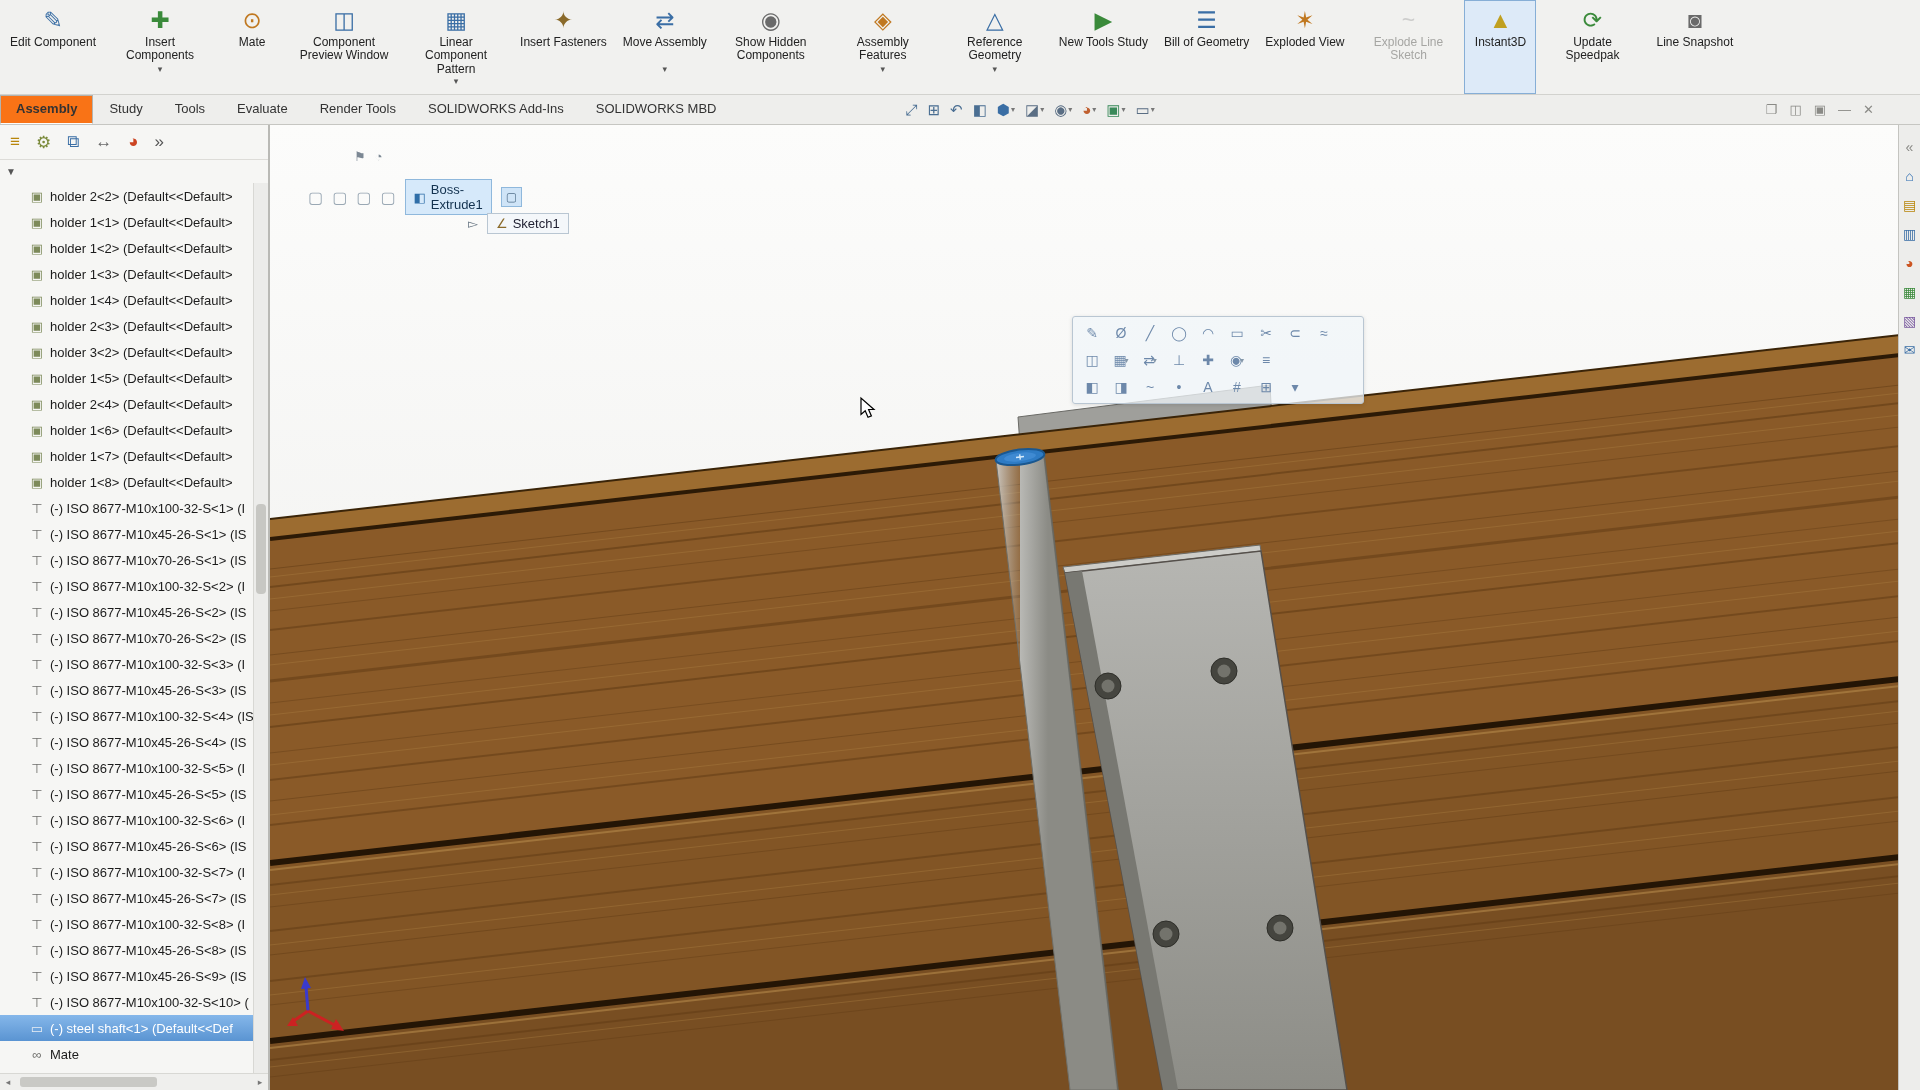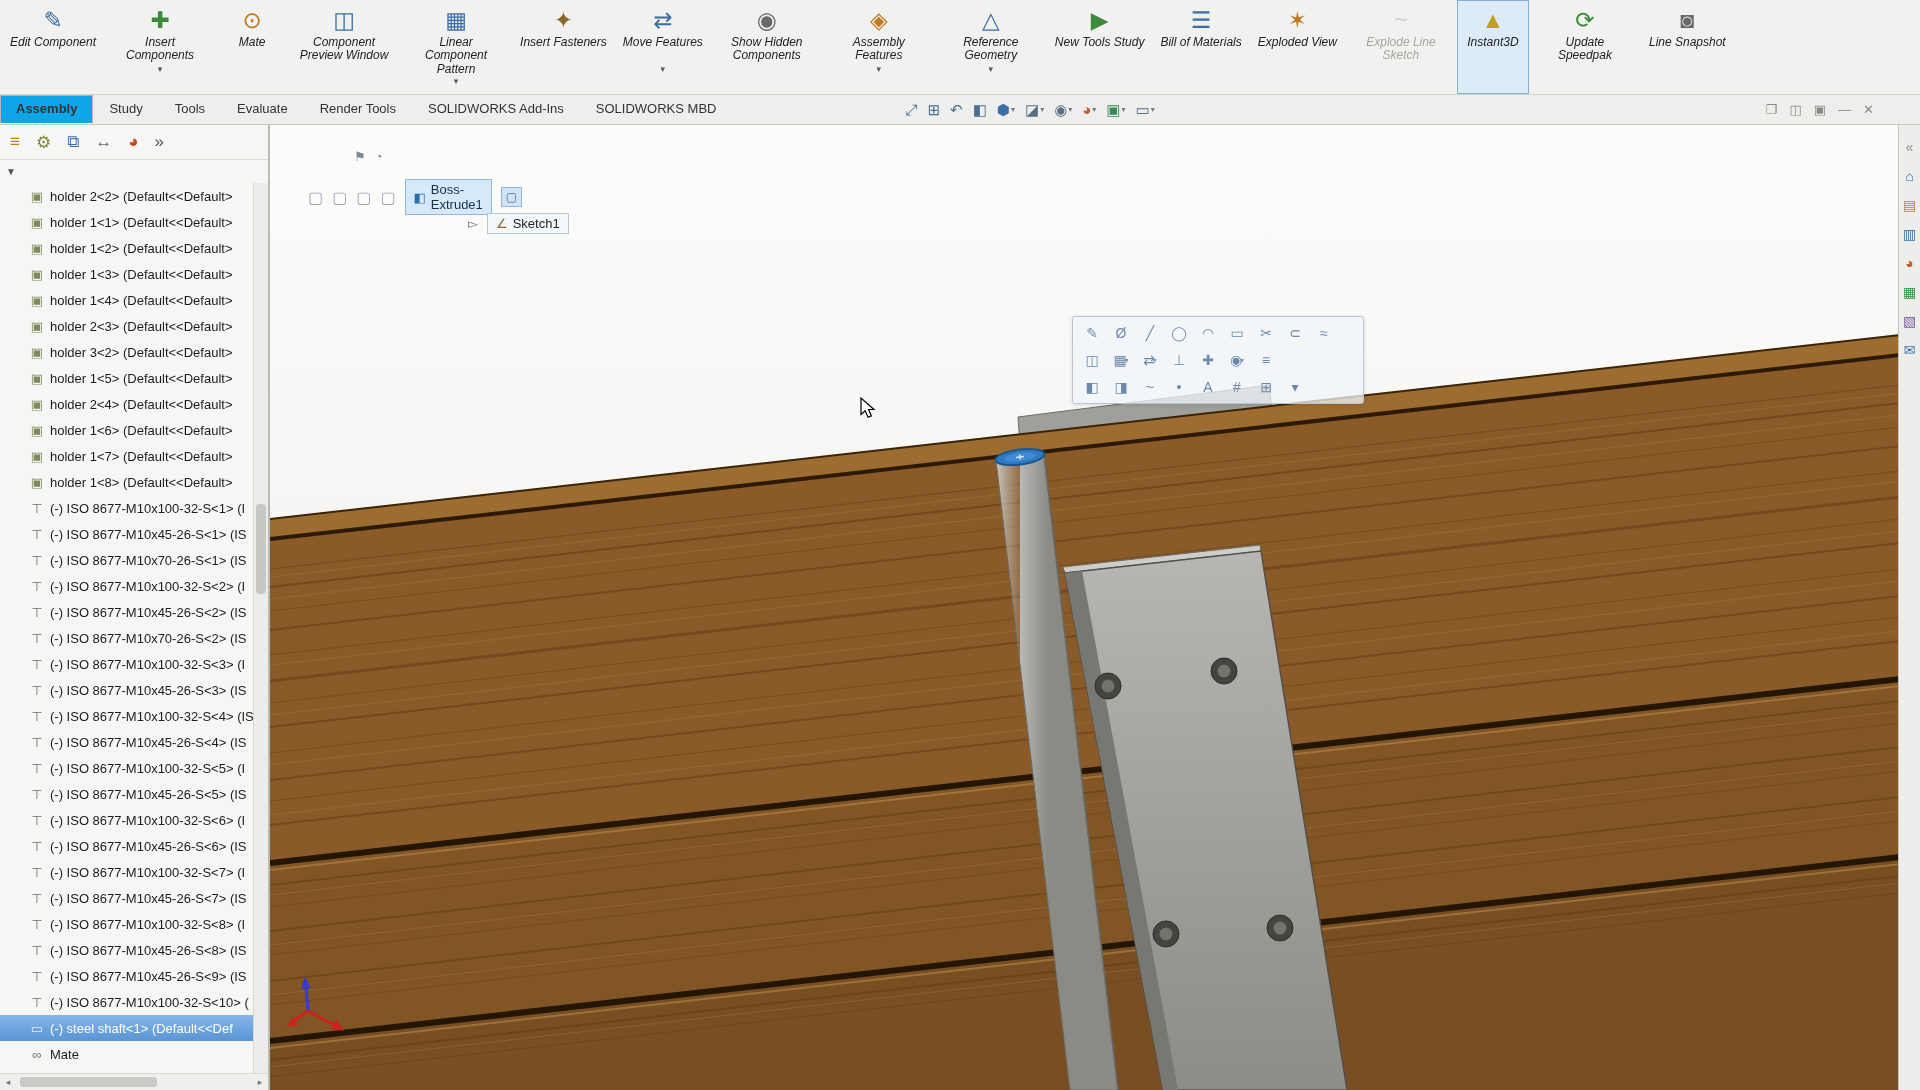--- a/index.html
+++ b/index.html
@@ -3,30 +3,30 @@
 <meta charset="utf-8">
 <style>
   html,body{margin:0;padding:0;}
   body{width:1920px;height:1090px;overflow:hidden;font-family:"Liberation Sans",sans-serif;background:#fff;}
   #app{position:relative;width:1920px;height:1090px;}
 
   
   .ribbon{position:absolute;left:0;top:0;width:1920px;height:95px;background:#f1f1ef;border-bottom:1px solid #d2d2ce;display:flex;align-items:stretch;padding-left:2px;box-sizing:border-box;}
   .ribbon-btn{display:flex;flex-direction:column;align-items:center;justify-content:flex-start;min-width:56px;max-width:96px;padding:5px 7px 1px;border:1px solid transparent;background:none;font-size:12px;color:#222;line-height:1.12;text-align:center;cursor:default;}
   .ribbon-btn .rb-icon{font-size:23px;height:30px;display:flex;align-items:center;justify-content:center;}
-  .ribbon-btn .rb-label{min-height:28px;font-style:italic;}
+  .ribbon-btn .rb-label{min-height:28px;}
   .ribbon-btn.active{background:#ddeaf8;border-color:#86aed6;}
   .ribbon-btn.disabled{color:#a6a6a3;}
   .ribbon-btn.disabled .rb-icon{opacity:.4;}
   .rb-caret{font-size:9px;color:#555;height:11px;line-height:11px;}
 
   
   .tabbar{position:absolute;left:0;top:95px;width:1920px;height:30px;background:#eeeeec;border-bottom:1px solid #c6c6c2;display:flex;align-items:stretch;box-sizing:border-box;}
   .tab{padding:5px 15px 0;font-size:13px;color:#333;border:1px solid transparent;cursor:default;white-space:nowrap;}
-  .tab.active{background:#0ea5e9;border-color:#b3b3af;border-bottom-color:#fcfcfb;font-weight:bold;}
+  .tab.active{background:#f97316;border-color:#b3b3af;border-bottom-color:#fcfcfb;font-weight:bold;}
   .headsup{display:flex;align-items:center;margin-left:170px;gap:4px;}
   .hu-icon{display:flex;align-items:center;font-size:15px;color:#5a6e84;padding:0 3px;cursor:default;}
   .hu-caret{font-size:8px;color:#777;margin-left:1px;}
   .winctl{display:flex;align-items:center;margin-left:auto;margin-right:46px;gap:12px;}
   .wc-icon{font-size:13px;color:#8a8a86;cursor:default;}
 
   
   .main{position:absolute;left:0;top:125px;width:1920px;height:965px;display:flex;}
 
   
@@ -109,21 +109,21 @@
       </div>
 
       <div class="ribbon-btn">
         <span class="rb-icon" style="color: rgb(138, 106, 42);">✦</span>
         <span class="rb-label">Insert Fasteners</span>
 
       </div>
 
       <div class="ribbon-btn">
         <span class="rb-icon" style="color: rgb(58, 110, 165);">⇄</span>
-        <span class="rb-label">Move Features</span>
+        <span class="rb-label">Move Assembly</span>
         <span class="rb-caret">▾</span>
       </div>
 
       <div class="ribbon-btn">
         <span class="rb-icon" style="color: rgb(106, 106, 106);">◉</span>
         <span class="rb-label">Show Hidden Components</span>
 
       </div>
 
       <div class="ribbon-btn">
@@ -139,21 +139,21 @@
       </div>
 
       <div class="ribbon-btn">
         <span class="rb-icon" style="color: rgb(58, 138, 58);">▶</span>
         <span class="rb-label">New Tools Study</span>
 
       </div>
 
       <div class="ribbon-btn">
         <span class="rb-icon" style="color: rgb(58, 110, 165);">☰</span>
-        <span class="rb-label">Bill of Materials</span>
+        <span class="rb-label">Bill of Geometry</span>
 
       </div>
 
       <div class="ribbon-btn">
         <span class="rb-icon" style="color: rgb(192, 120, 32);">✶</span>
         <span class="rb-label">Exploded View</span>
 
       </div>
 
       <div class="ribbon-btn disabled">

